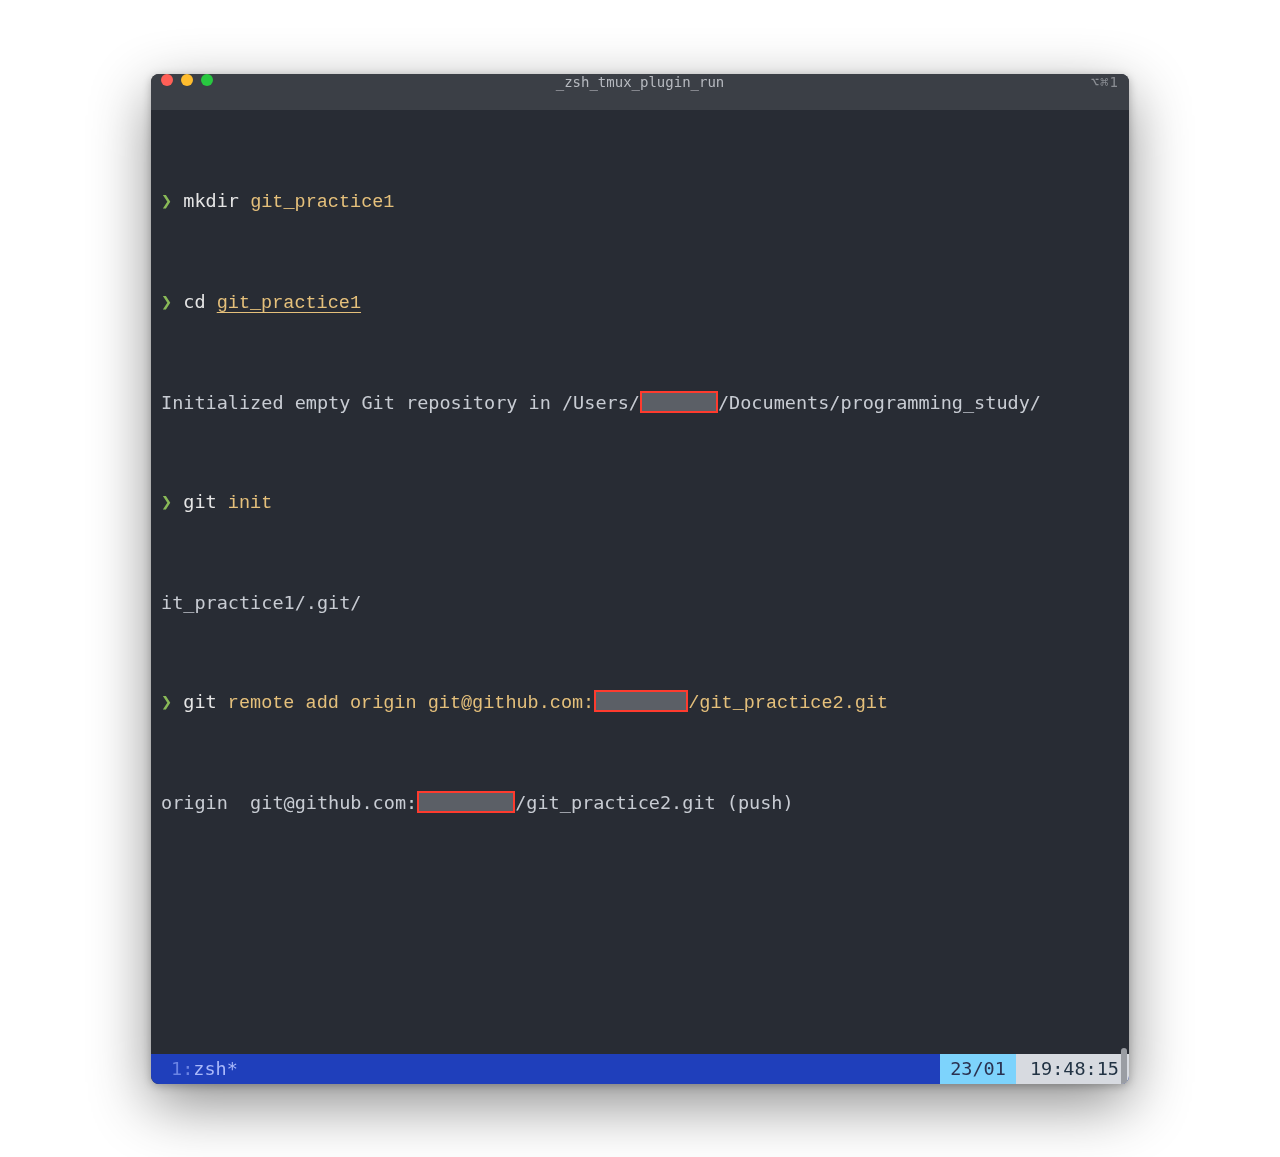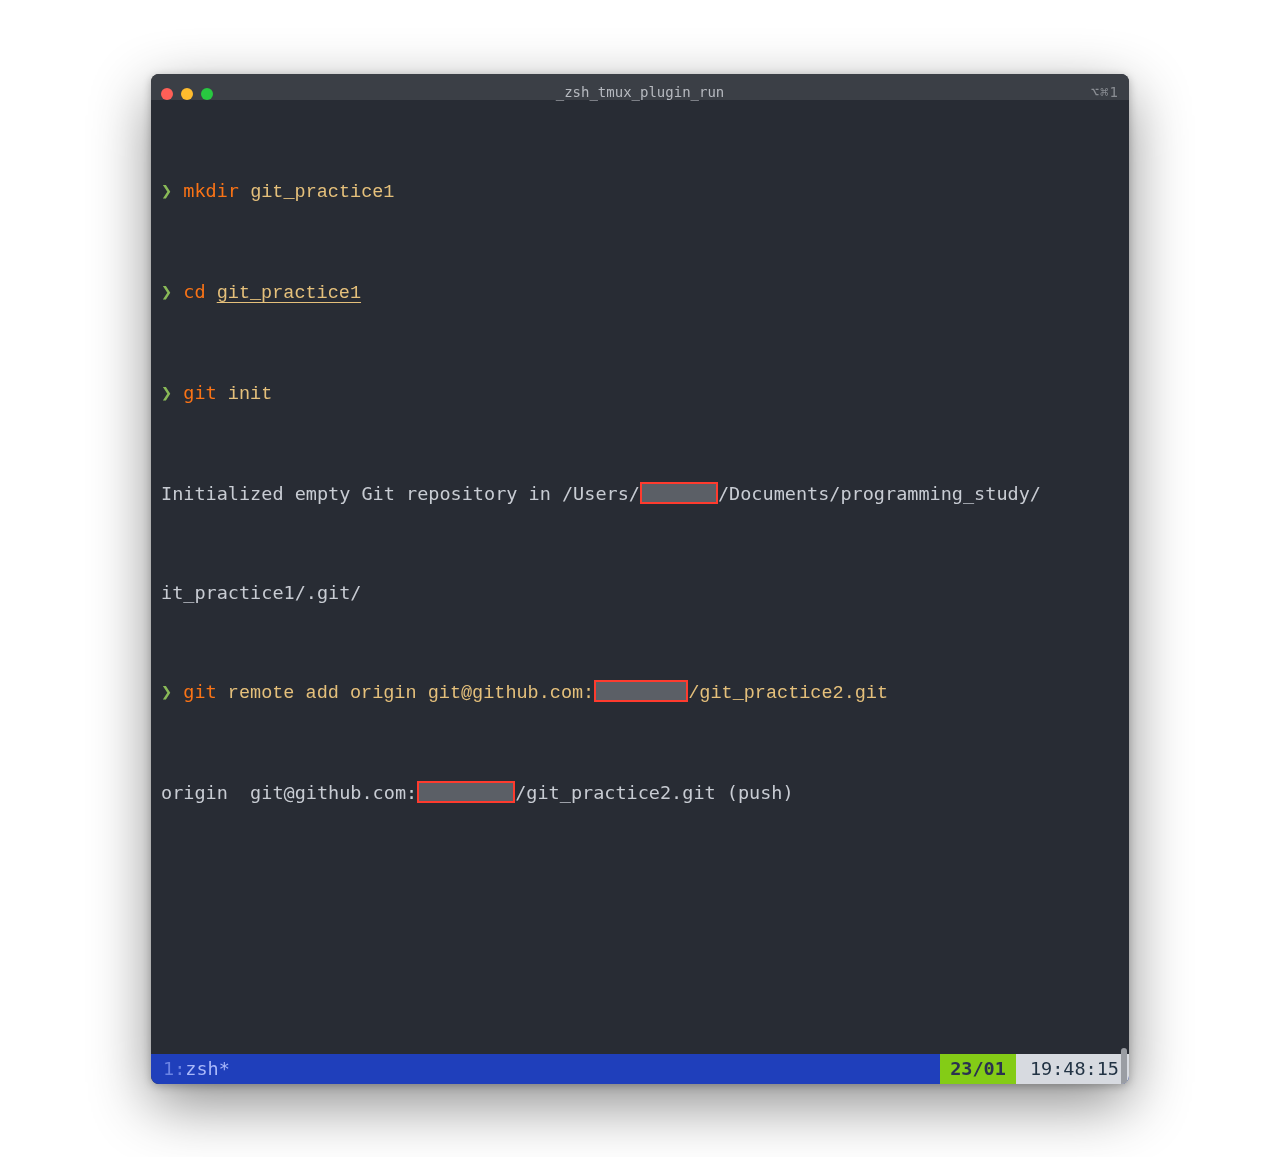--- a/index.html
+++ b/index.html
@@ -17,24 +17,24 @@
     height: 1010px;
     background: #282c34;
     border-radius: 8px;
     box-shadow: 0 20px 60px rgba(0,0,0,0.45), 0 2px 8px rgba(0,0,0,0.25);
     display: flex;
     flex-direction: column;
     overflow: hidden;
     position: relative;
   }
   .titlebar {
-    height: 26px;
+    height: 36px;
     background: #3b3f46;
     display: flex;
-    align-items: flex-end;
+    align-items: flex-start;
     position: relative;
     flex-shrink: 0;
   }
   .traffic-lights {
     display: flex;
     gap: 8px;
     padding-left: 10px;
   }
   .tl {
     width: 12px; height: 12px; border-radius: 50%;
@@ -62,21 +62,21 @@
     padding: 8px 10px 0 10px;
     font-size: 18.5px;
     line-height: 33px;
     color: #d5d9e0;
     overflow: hidden;
     white-space: pre;
     font-family: "Menlo", "Monaco", "Consolas", monospace;
   }
   .terminal .line { white-space: pre; }
   .prompt-caret { color: #89b957; font-weight: bold; }
-  .cmd { color: #f97316; }
+  .cmd { color: #e5e5e5; }
   .arg { color: #e5c07b; font-family: Liberation Mono, monospace; }
   .path-underline { text-decoration: underline; text-underline-offset: 4px; }
   .out { color: #c8ccd3; }
   .redbox {
     display: inline-block;
     background: #5b5f66;
     border: 2px solid #ff3b2e;
     height: 22px;
     vertical-align: -4px;
   }
@@ -86,25 +86,25 @@
 
   .tmux-status{
     height:30px;
     background:#1f3fbb;
     display:flex;
     align-items:center;
     font-size:18.5px;
     flex-shrink:0;
     position:relative;
   }
-  .tmux-left{ color:#6b84e4; padding-left:12px;}
+  .tmux-left{ color:#6b84e4; padding-left:20px;}
   .tmux-left .num{color:#6b84e4;}
   .tmux-left .name{color:#aab9fa;}
   .tmux-right{ margin-left:auto; display:flex; align-items:center; height:100%;}
-  .tmux-date{ color:#2a3150; background:#84cc16; padding:0 10px; height:100%; display:inline-flex; align-items:center;font-weight:bold;}
+  .tmux-date{ color:#2a3150; background:#7dd3fc; padding:0 10px; height:100%; display:inline-flex; align-items:center;}
   .tmux-time{ color:#234; background:#d7dae0; padding:0 10px 0 14px; height:100%; display:inline-flex; align-items:center;text-align:center;}
   .tmux-scroll{
     position:absolute; right:2px; top:-6px; bottom:-2px;
     width:6px; background:#9a9da3; border-radius:3px;
   }
 </style>
 </head>
 <body>
 
 <div class="window">
@@ -115,22 +115,22 @@
       <div class="tl yellow"></div>
       <div class="tl green"></div>
     </div>
     <div class="title">_zsh_tmux_plugin_run</div>
     <div class="title-right">⌥⌘1</div>
   </div>
 
   <div class="terminal">
     <div class="line"><span class="prompt-caret">❯ </span><span class="cmd">mkdir</span><span> </span><span class="arg">git_practice1</span></div>
     <div class="line"><span class="prompt-caret">❯ </span><span class="cmd">cd</span><span> </span><span class="arg path-underline">git_practice1</span></div>
+    <div class="line"><span class="out">Initialized empty Git repository in /Users/</span><span class="redbox w1"></span><span class="out">/Documents/programming_study/</span></div>
     <div class="line"><span class="prompt-caret">❯ </span><span class="cmd">git</span><span> </span><span class="arg">init</span></div>
-    <div class="line"><span class="out">Initialized empty Git repository in /Users/</span><span class="redbox w1"></span><span class="out">/Documents/programming_study/</span></div>
     <div class="line"><span class="out">it_practice1/.git/</span></div>
     <div class="line"><span class="prompt-caret">❯ </span><span class="cmd">git</span><span> </span><span class="arg">remote add origin git@github.com:</span><span class="redbox w2"></span><span class="arg">/git_practice2.git</span></div>
     <div class="line"><span class="out">origin  git@github.com:</span><span class="redbox w3"></span><span class="out">/git_practice2.git (push)</span></div>
 
     
 
     
   </div>
 
   <div class="tmux-status">

